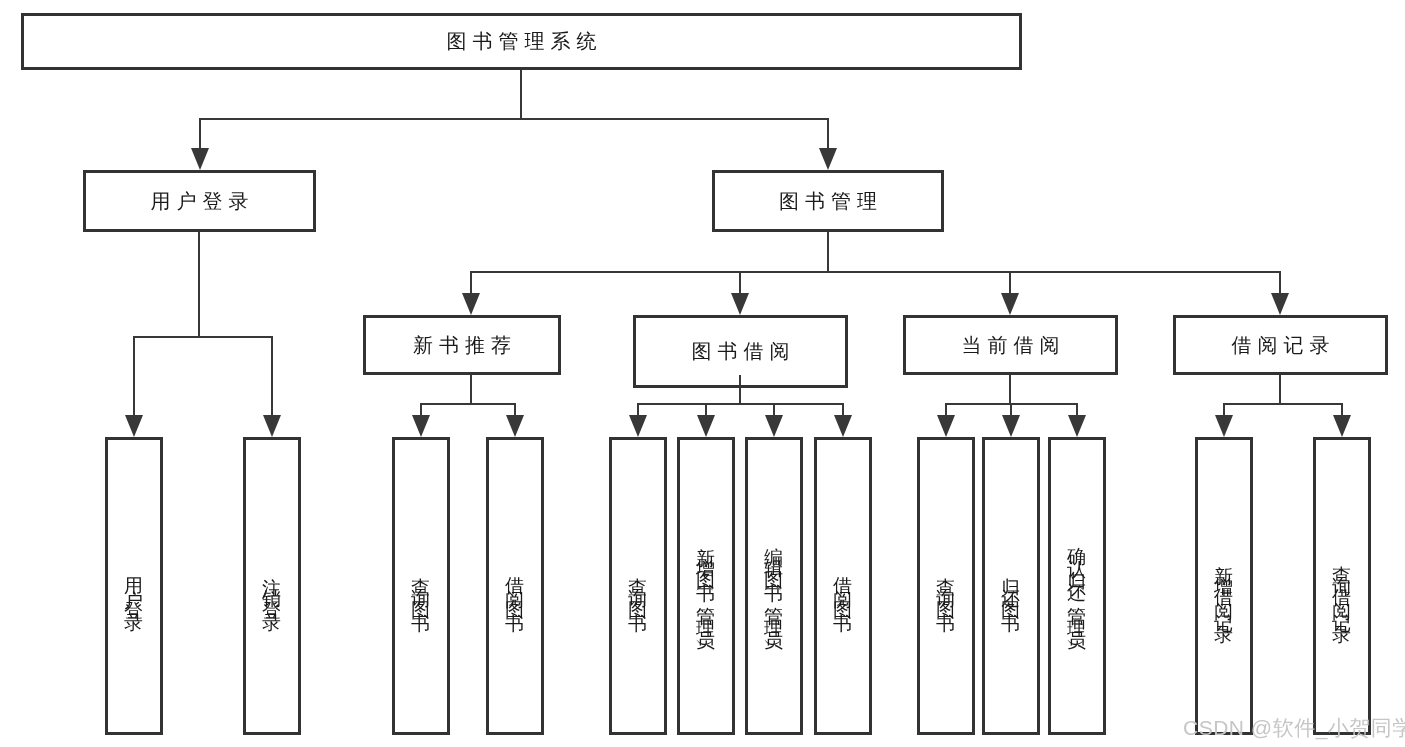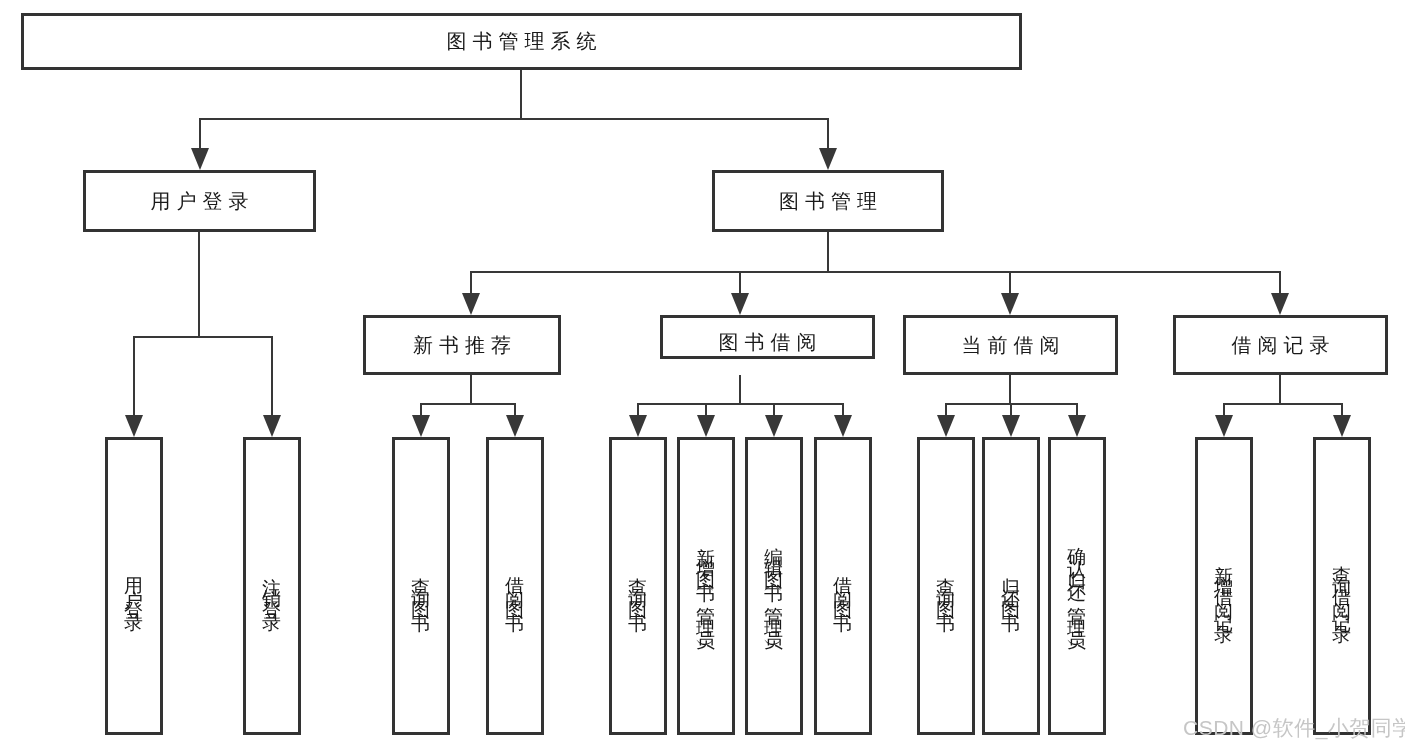--- a/index.html
+++ b/index.html
@@ -67,21 +67,21 @@
   <div class="box" style="left:83px; top:170px; width:233px; height:62px;">
     <span class="hlabel">用户登录</span>
   </div>
   <div class="box" style="left:712px; top:170px; width:232px; height:62px;">
     <span class="hlabel">图书管理</span>
   </div>
 
   <div class="box" style="left:363px; top:315px; width:198px; height:60px;">
     <span class="hlabel">新书推荐</span>
   </div>
-  <div class="box" style="left:660px; top:315px; width:215px; height:44px;align-items:flex-end;">
+  <div class="box" style="left:633px; top:315px; width:215px; height:73px;">
     <span class="hlabel">图书借阅</span>
   </div>
   <div class="box" style="left:903px; top:315px; width:215px; height:60px;text-align:center;">
     <span class="hlabel">当前借阅</span>
   </div>
   <div class="box" style="left:1173px; top:315px; width:215px; height:60px;">
     <span class="hlabel">借阅记录</span>
   </div>
 
   <div class="box" style="left:105px; top:437px; width:58px; height:298px;">

